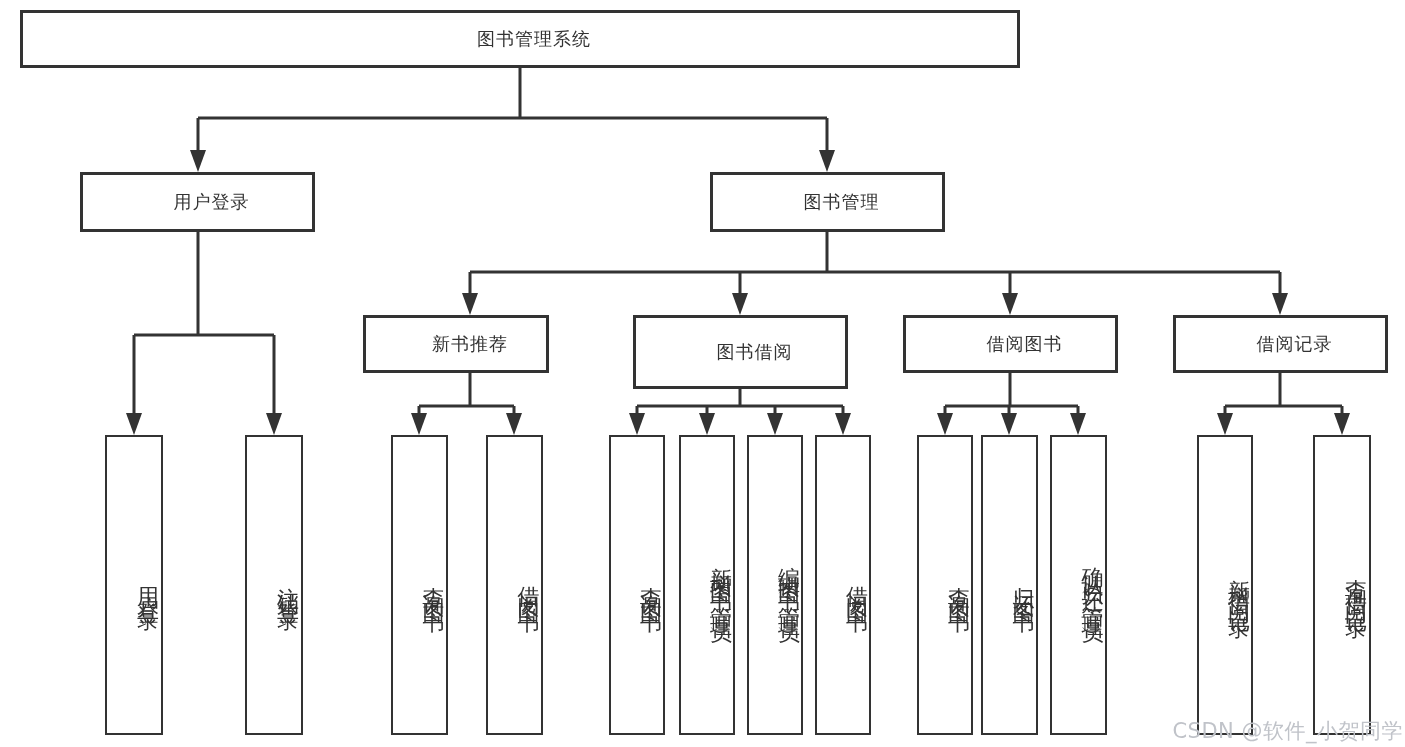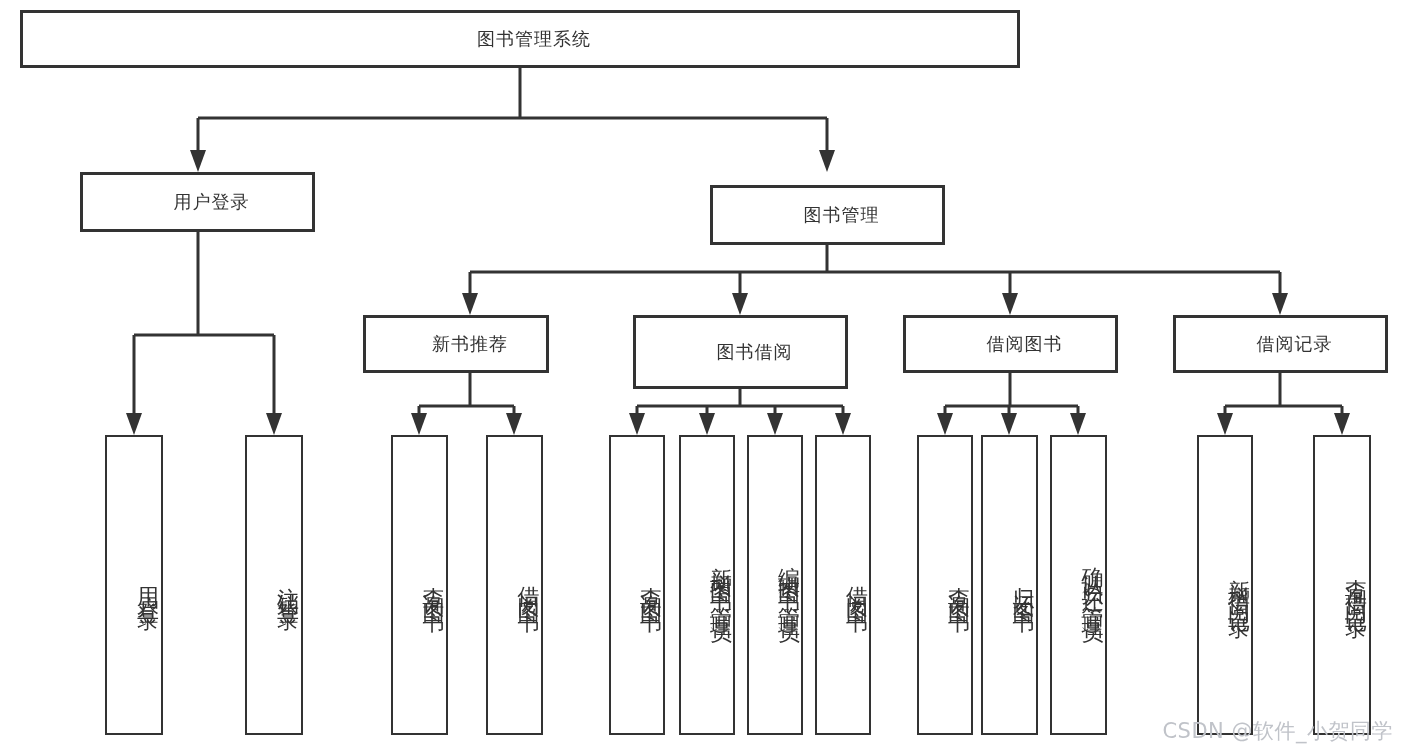--- a/index.html
+++ b/index.html
@@ -36,21 +36,21 @@
   .node-v { border: 2px solid var(--box_border); }
   .node-v span {
     writing-mode: vertical-rl;
     font-size: 22px;
     letter-spacing: 8px;
     line-height: 1;
     white-space: nowrap;
   }
   .watermark {
     position: absolute;
-    right: 12px;
+    right: 2px;
     bottom: 2px;
     font-size: 21px;
     color: var(--watermark);
     z-index: 10;
     white-space: nowrap;
     letter-spacing: 0.5px;
   }
 </style>
 </head>
 <body>
@@ -93,21 +93,21 @@
     <polygon points="1334,413 1350,413 1342,435"></polygon>
   </svg>
 
   <div class="node node-h" style="left:20px;top:10px;width:1000px;height:58px">
     <span>图书管理系统</span>
   </div>
 
   <div class="node node-h" style="left:80px;top:172px;width:235px;height:60px">
     <span>用户登录</span>
   </div>
-  <div class="node node-h" style="left:710px;top:185px;width:235px;height:60px">
+  <div class="node node-h" style="left:710px;top:172px;width:235px;height:60px">
     <span>图书管理</span>
   </div>
 
   <div class="node node-h" style="left:363px;top:315px;width:186px;height:58px">
     <span>新书推荐</span>
   </div>
   <div class="node node-h" style="left:633px;top:315px;width:215px;height:74px">
     <span>图书借阅</span>
   </div>
   <div class="node node-h" style="left:903px;top:315px;width:215px;height:58px">

